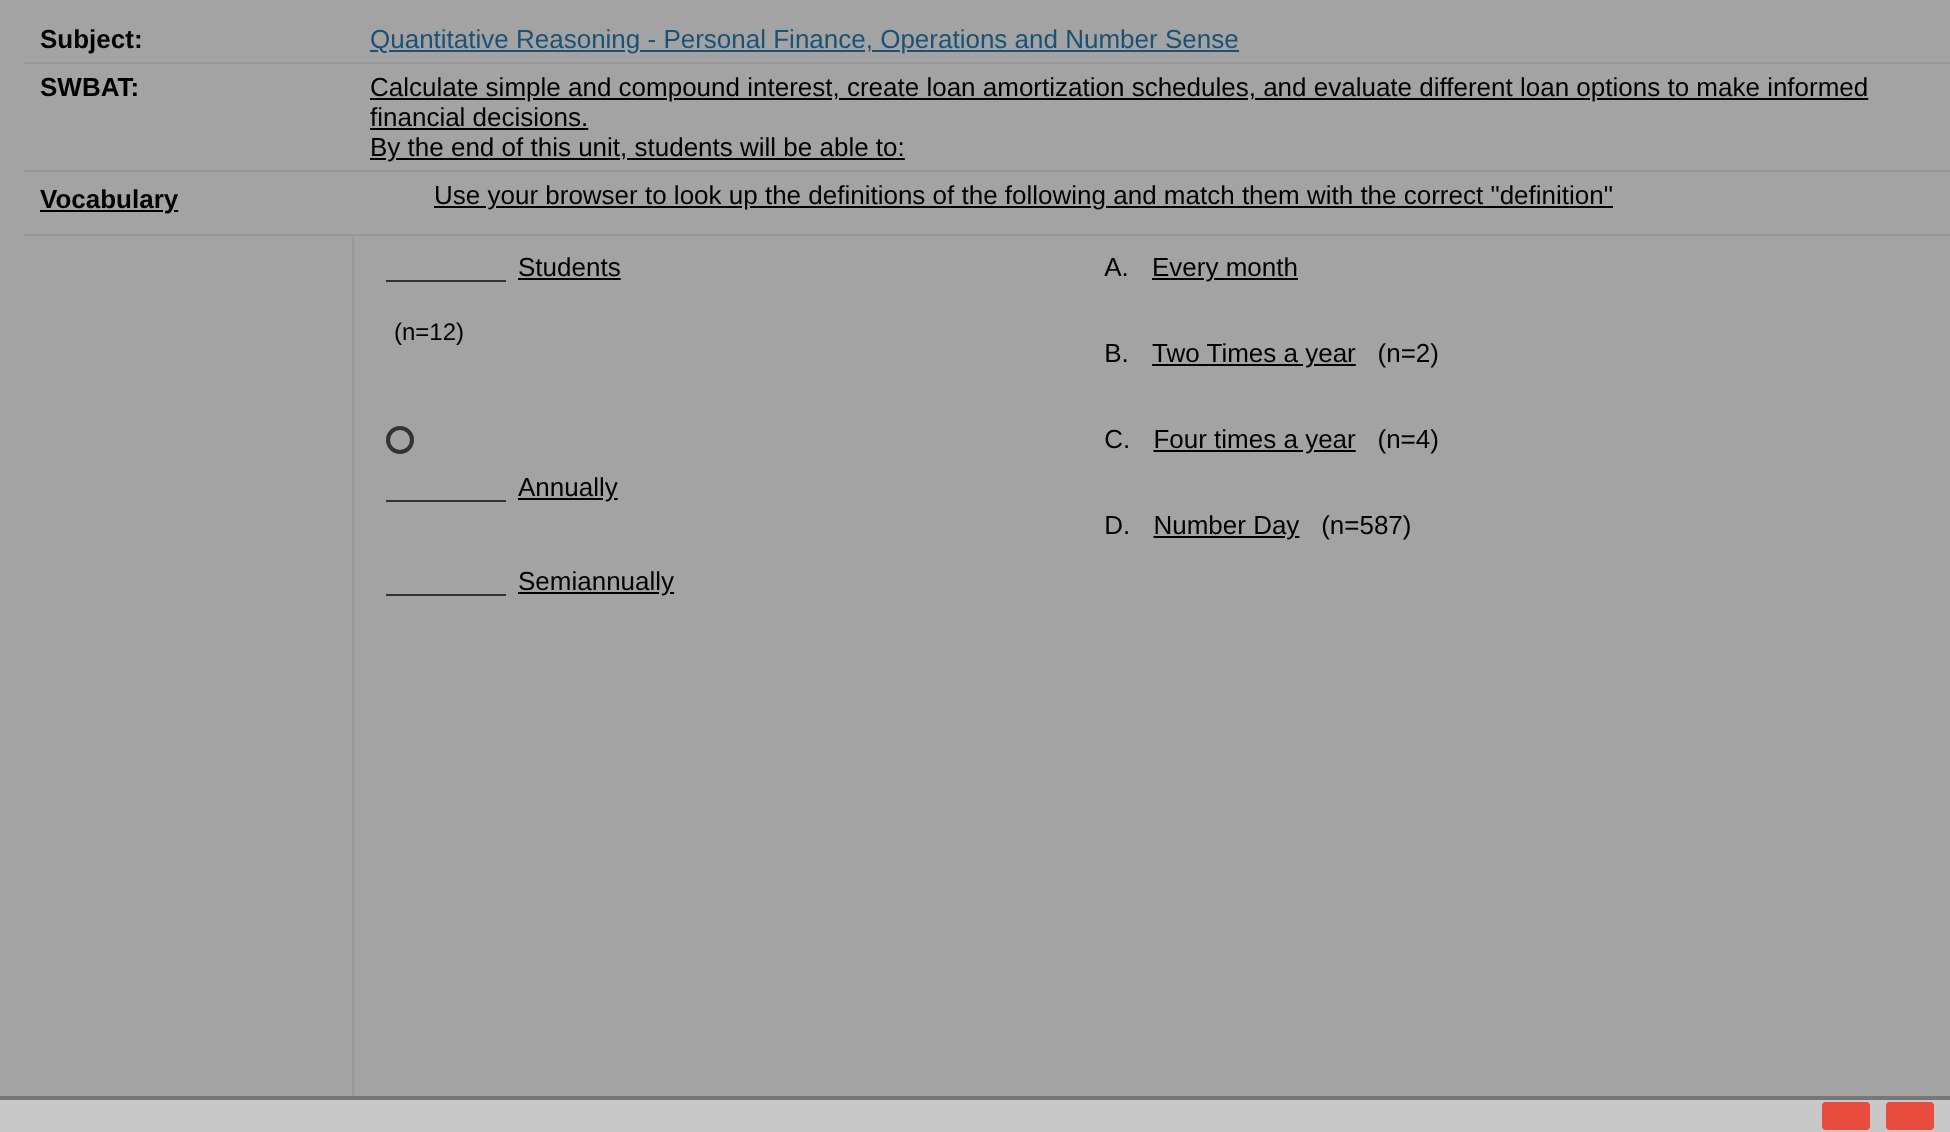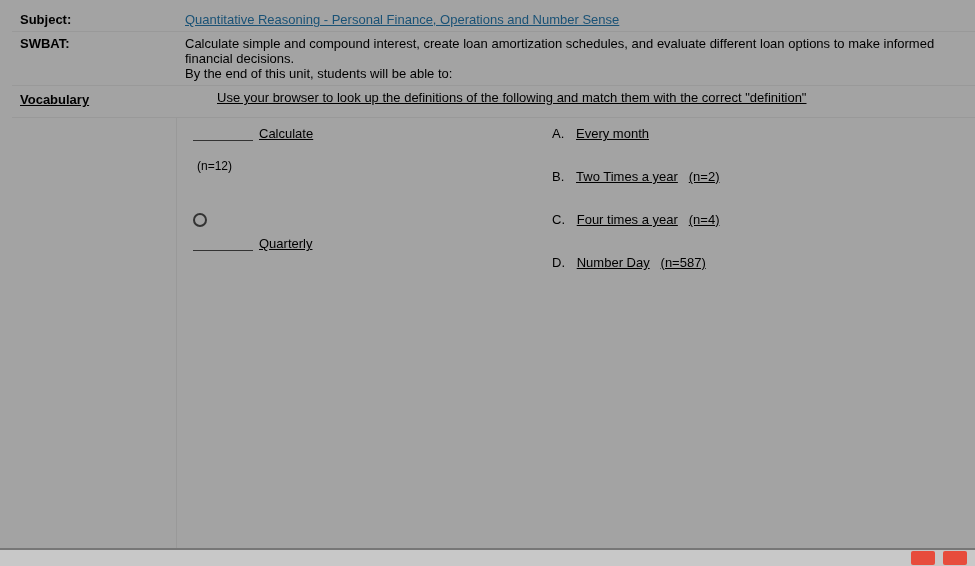--- a/index.html
+++ b/index.html
@@ -37,20 +37,21 @@
       width: 165px;
       min-width: 165px;
       font-weight: bold;
       font-size: 13px;
       padding-right: 8px;
     }
 
     .content-col {
       flex: 1;
       font-size: 13px;
+      text-decoration: underline;
     }
 
     .subject-label {
       font-weight: bold;
     }
 
     .swbat-label {
       font-weight: bold;
     }
 
@@ -136,21 +137,20 @@
 
     .def-letter {
       font-weight: normal;
     }
 
     .def-text {
       text-decoration: underline;
     }
 
     .def-sub {
-      text-decoration: underline;
     }
 
     .blue-link {
       color: #1a5276;
       text-decoration: underline;
     }
 
     .bottom-bar {
       height: 18px;
       background: #c8c8c8;
@@ -219,35 +219,41 @@
 
   <div class="two-col-layout">
     <div class="side-label-area"></div>
     <div style="flex:1; display:flex;">
 
       <div class="left-terms">
 
         <div class="term-item">
           <div class="term-line">
             <span class="blank-line"></span>
-            <span class="term-text">Calculate</span>
+            <span class="term-text">Students</span>
           </div>
           <div class="term-sub">(n=12)</div>
         </div>
 
         <div class="term-item">
           <div style="margin-bottom:6px;">
             <span class="radio-circle"></span>
           </div>
           <div class="term-line">
             <span class="blank-line"></span>
-            <span class="term-text">Quarterly</span>
+            <span class="term-text">Annually</span>
           </div>
         </div>
 
+        <div class="term-item">
+          <div class="term-line">
+            <span class="blank-line"></span>
+            <span class="term-text">Semiannually</span>
+          </div>
+        </div>
 
 
       </div>
 
       <div class="right-definitions">
 
         <div class="def-item">
           <span class="def-letter">A.</span>
           <span>&nbsp;</span>
           <span class="def-text">Every month</span>

